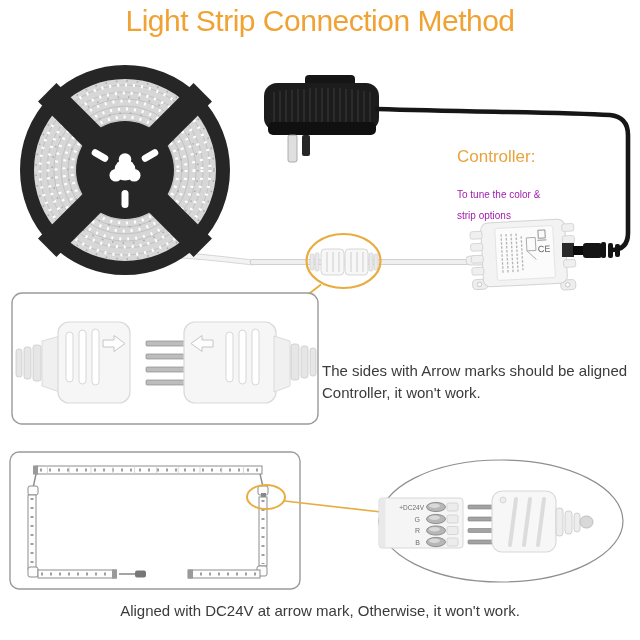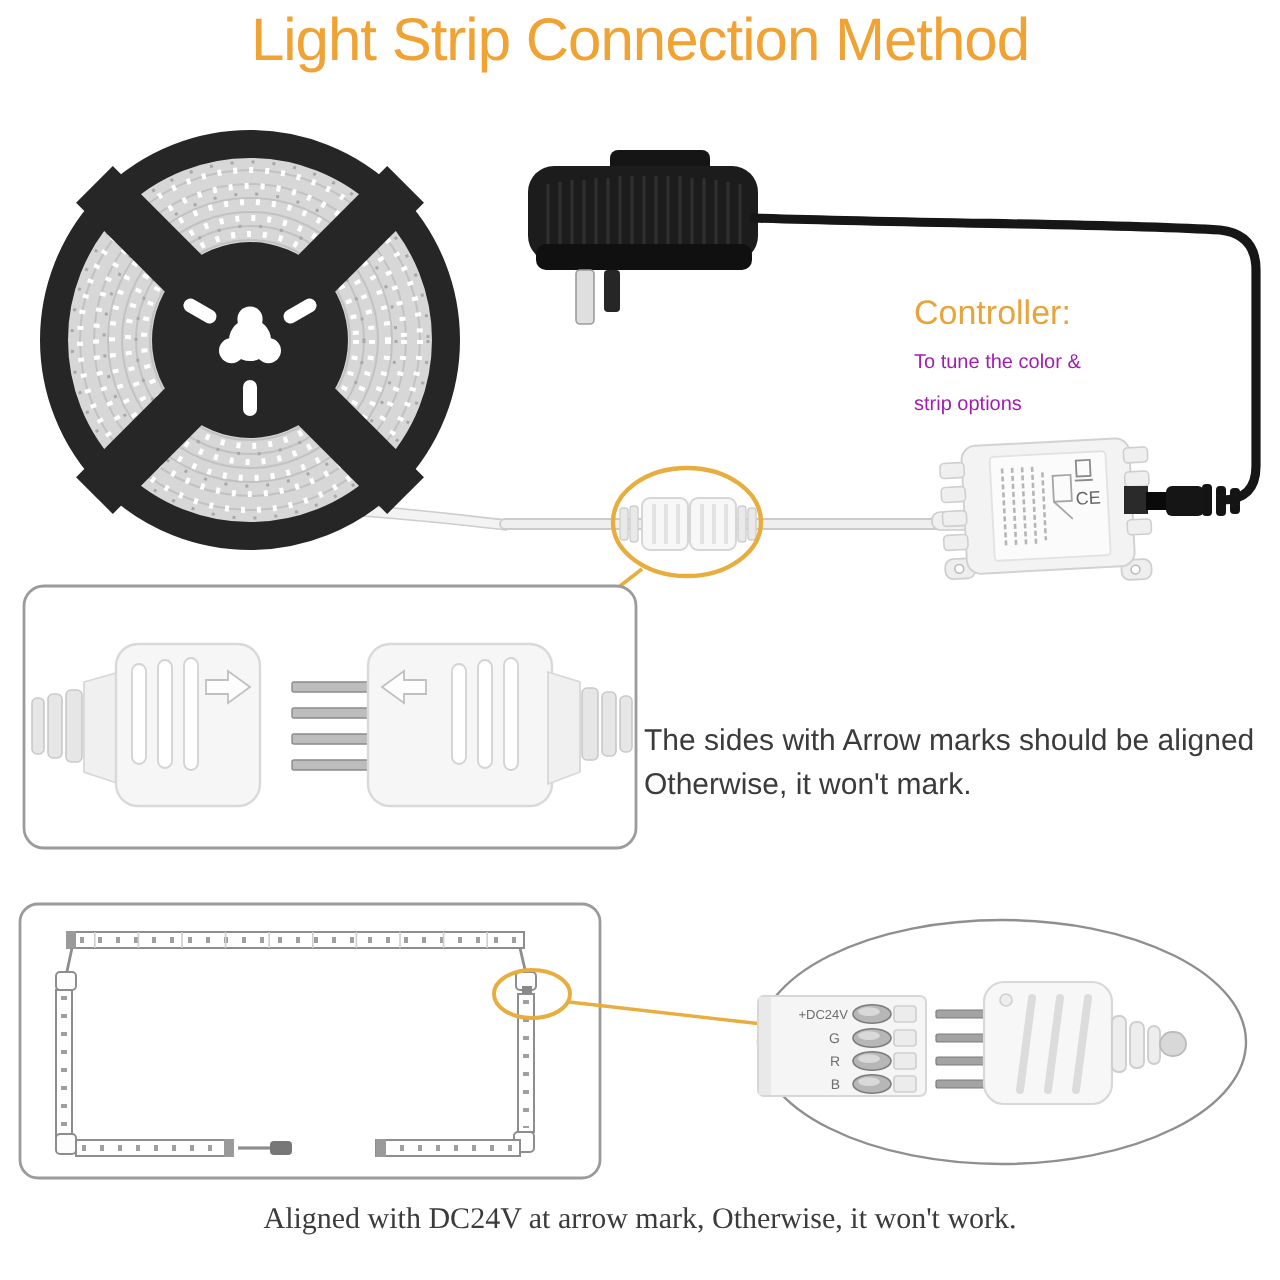--- a/index.html
+++ b/index.html
@@ -7,27 +7,27 @@
     position:relative;width:640px;height:640px;background:#ffffff;
     font-family:"Liberation Sans","DejaVu Sans",sans-serif;overflow:hidden;
   }
   .abs{position:absolute;}
   .title{
     top:4px;left:0;right:0;text-align:center;
     font-size:30px;font-weight:normal;color:#F0A232;letter-spacing:-0.5px;
     white-space:nowrap;
   }
   .controller-callout{left:457px;top:147px;width:180px;}
-  .controller-callout .heading{font-size:17px;color:#E8A43C;margin:0 0 4px 0;}
+  .controller-callout .heading{font-size:17px;color:#E8A43C;margin:0 0 17px 0;}
   .controller-callout .line{font-size:10px;color:#a21caf;line-height:21px;white-space:nowrap;}
   .connector-note{left:322px;top:331px;margin-top:29px;}
   .connector-note .line{font-size:15px;color:#3B3B3B;line-height:22px;white-space:nowrap;}
   .bottom-caption{
     left:0;right:0;top:602px;text-align:center;
-    font-size:15px;color:#3B3B3B;white-space:nowrap;font-family:Liberation Serif, serif;
+    font-size:15px;color:#3B3B3B;white-space:nowrap;
   }
   svg{position:absolute;left:0;top:0;}
   text{font-family:"Liberation Sans","DejaVu Sans",sans-serif;}
 </style>
 </head>
 <body>
 
 <div class="canvas">
 
   <svg width="640" height="640" viewBox="0 0 640 640">
@@ -305,18 +305,18 @@
   <div class="abs title">Light Strip Connection Method</div>
 
   <div class="abs controller-callout">
     <div class="heading">Controller:</div>
     <div class="line">To tune the color &amp;</div>
     <div class="line">strip options</div>
   </div>
 
   <div class="abs connector-note">
     <div class="line">The sides with Arrow marks should be aligned</div>
-    <div class="line">Otherwise, it won't mark.</div>
+    <div class="line">Controller, it won't work.</div>
   </div>
 
   <div class="abs bottom-caption">Aligned with DC24V at arrow mark, Otherwise, it won't work.</div>
 
 </div>
 
 </body></html>

